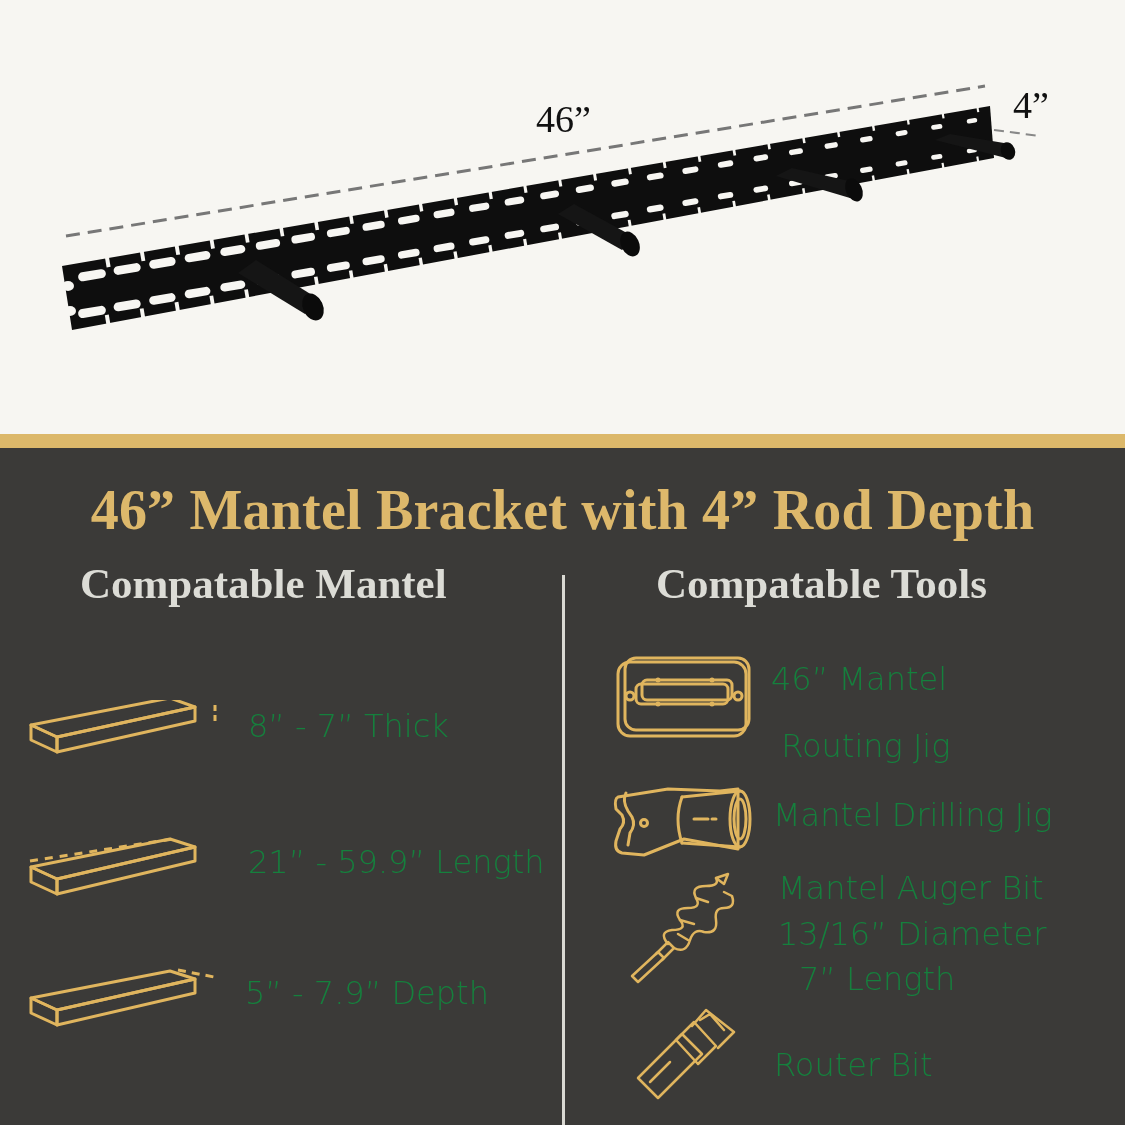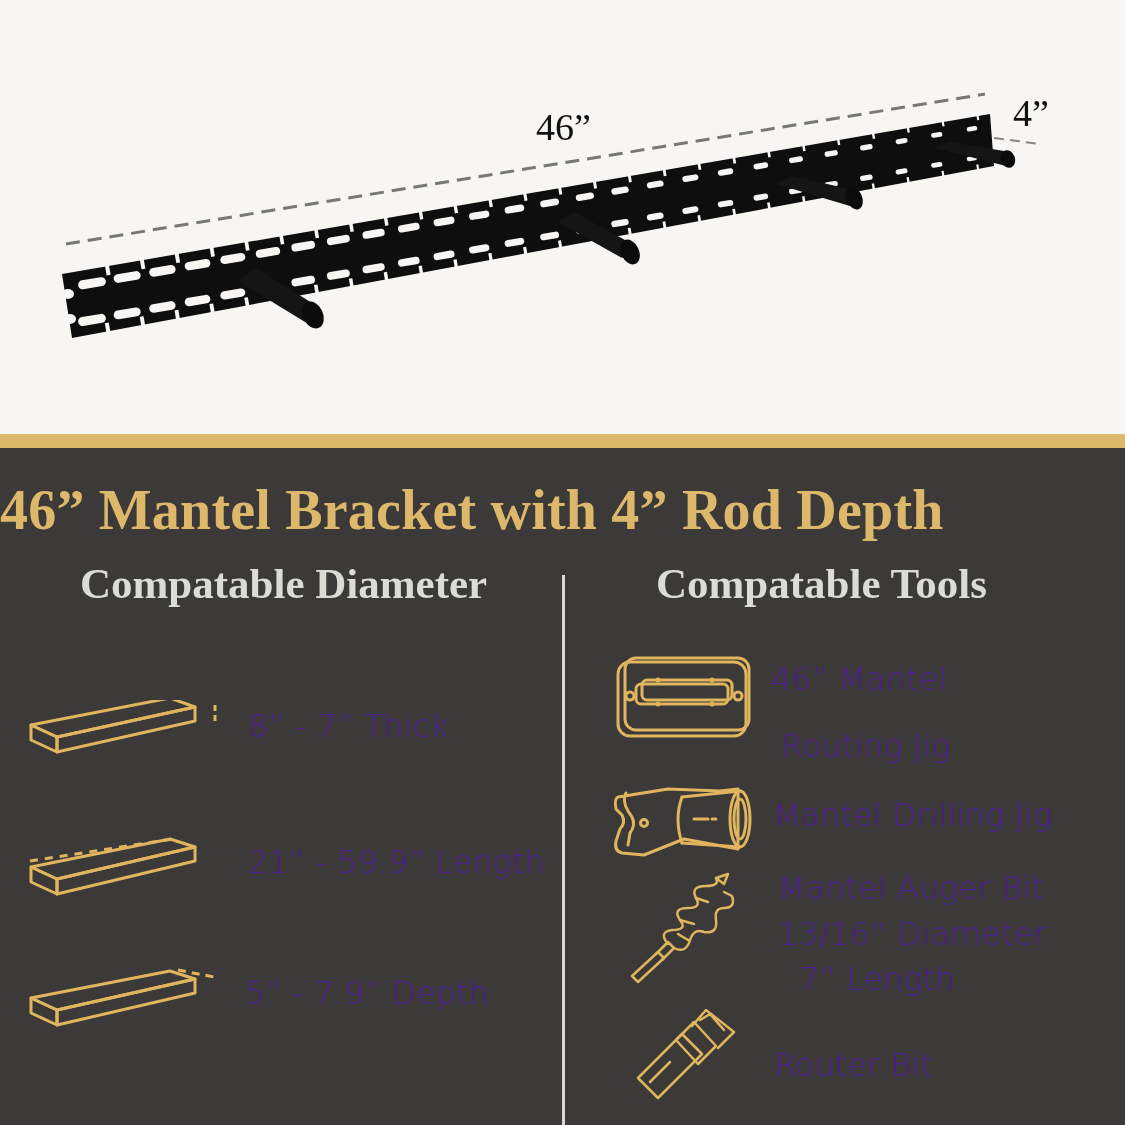--- a/index.html
+++ b/index.html
@@ -1,38 +1,38 @@
 <!DOCTYPE html>
 <html><head>
   <meta charset="utf-8">
   <style>
     * { margin: 0; padding: 0; box-sizing: border-box; }
     html, body { width: 1125px; height: 1125px; overflow: hidden; }
     body { position: relative; background: #f7f6f2; font-family: "Liberation Sans", sans-serif; }
 
-    .top-panel { position: absolute; left: 0; top: 16px; width: 1125px; height: 434px; background: #f7f6f2; }
+    .top-panel { position: absolute; left: 0; top: 8px; width: 1125px; height: 434px; background: #f7f6f2; }
     .gold-band { position: absolute; left: 0; top: 434px; width: 1125px; height: 14px; background: #dcb86a; }
     .dark-panel { position: absolute; left: 0; top: 448px; width: 1125px; height: 677px; background: #3b3a38; }
 
     .product-svg { position: absolute; left: 0; top: 0; width: 1125px; height: 434px; }
     .dim-label { position: absolute; font-family: "Liberation Serif", "DejaVu Serif", serif; color: #111; font-size: 38px; line-height: 1; }
     .dim-length { left: 536px; top: 92px; }
     .dim-depth { left: 1013px; top: 78px; }
 
-    .main-title { position: absolute; left: 0; top: 478px; width: 1125px; 
+    .main-title { position: absolute; left: 0; top: 478px; width: 1125px; text-align: center;
       font-family: "Liberation Serif", "DejaVu Serif", serif; font-size: 56px; color: #ddb86b; letter-spacing: 0.2px; white-space: nowrap; }
     .section-title { position: absolute; top: 559px; font-family: "Liberation Serif", "DejaVu Serif", serif;
       font-size: 43px; color: #dcdcd6; white-space: nowrap; }
     .title-shelves { left: 80px; }
     .title-tools { left: 656px; }
 
     .divider { position: absolute; left: 562px; top: 575px; width: 3px; height: 550px; background: #d9d8d2; }
 
     .item-text { position: absolute; font-family: "DejaVu Sans", "Liberation Sans", sans-serif; font-weight: 200;
-      color: #4c1d95; font-size: 32px; line-height: 44px; white-space: nowrap; }
+      color: #15803d; font-size: 32px; line-height: 44px; white-space: nowrap; }
 
     .icon-svg { position: absolute; }
   </style>
 </head>
 <body>
 
 <div class="top-panel">
   <svg class="product-svg" viewBox="0 0 1125 434" xmlns="http://www.w3.org/2000/svg">
 
     <line x1="66" y1="228" x2="985" y2="78" stroke="#777" stroke-width="3" stroke-dasharray="14,8"></line>
@@ -181,21 +181,21 @@
   <div class="dim-label dim-length">46”</div>
   <div class="dim-label dim-depth">4”</div>
 </div>
 
 <div class="gold-band"></div>
 
 <div class="dark-panel"></div>
 
 <h1 class="main-title">46” Mantel Bracket with 4” Rod Depth</h1>
 
-<h2 class="section-title title-shelves">Compatable Diameter</h2>
+<h2 class="section-title title-shelves">Compatable Mantel</h2>
 <h2 class="section-title title-tools">Compatable Tools</h2>
 
 <div class="divider"></div>
 
 <div>
 
   <svg class="icon-svg" style="left:28px;top:700px" width="200" height="60" viewBox="0 0 200 60">
     <g fill="none" stroke="#e0b55e" stroke-width="3" stroke-linejoin="round">
       <polygon points="3,25 142,-2 167,7 29,37"></polygon>
       <polygon points="3,25 29,37 29,52 3,40"></polygon>

